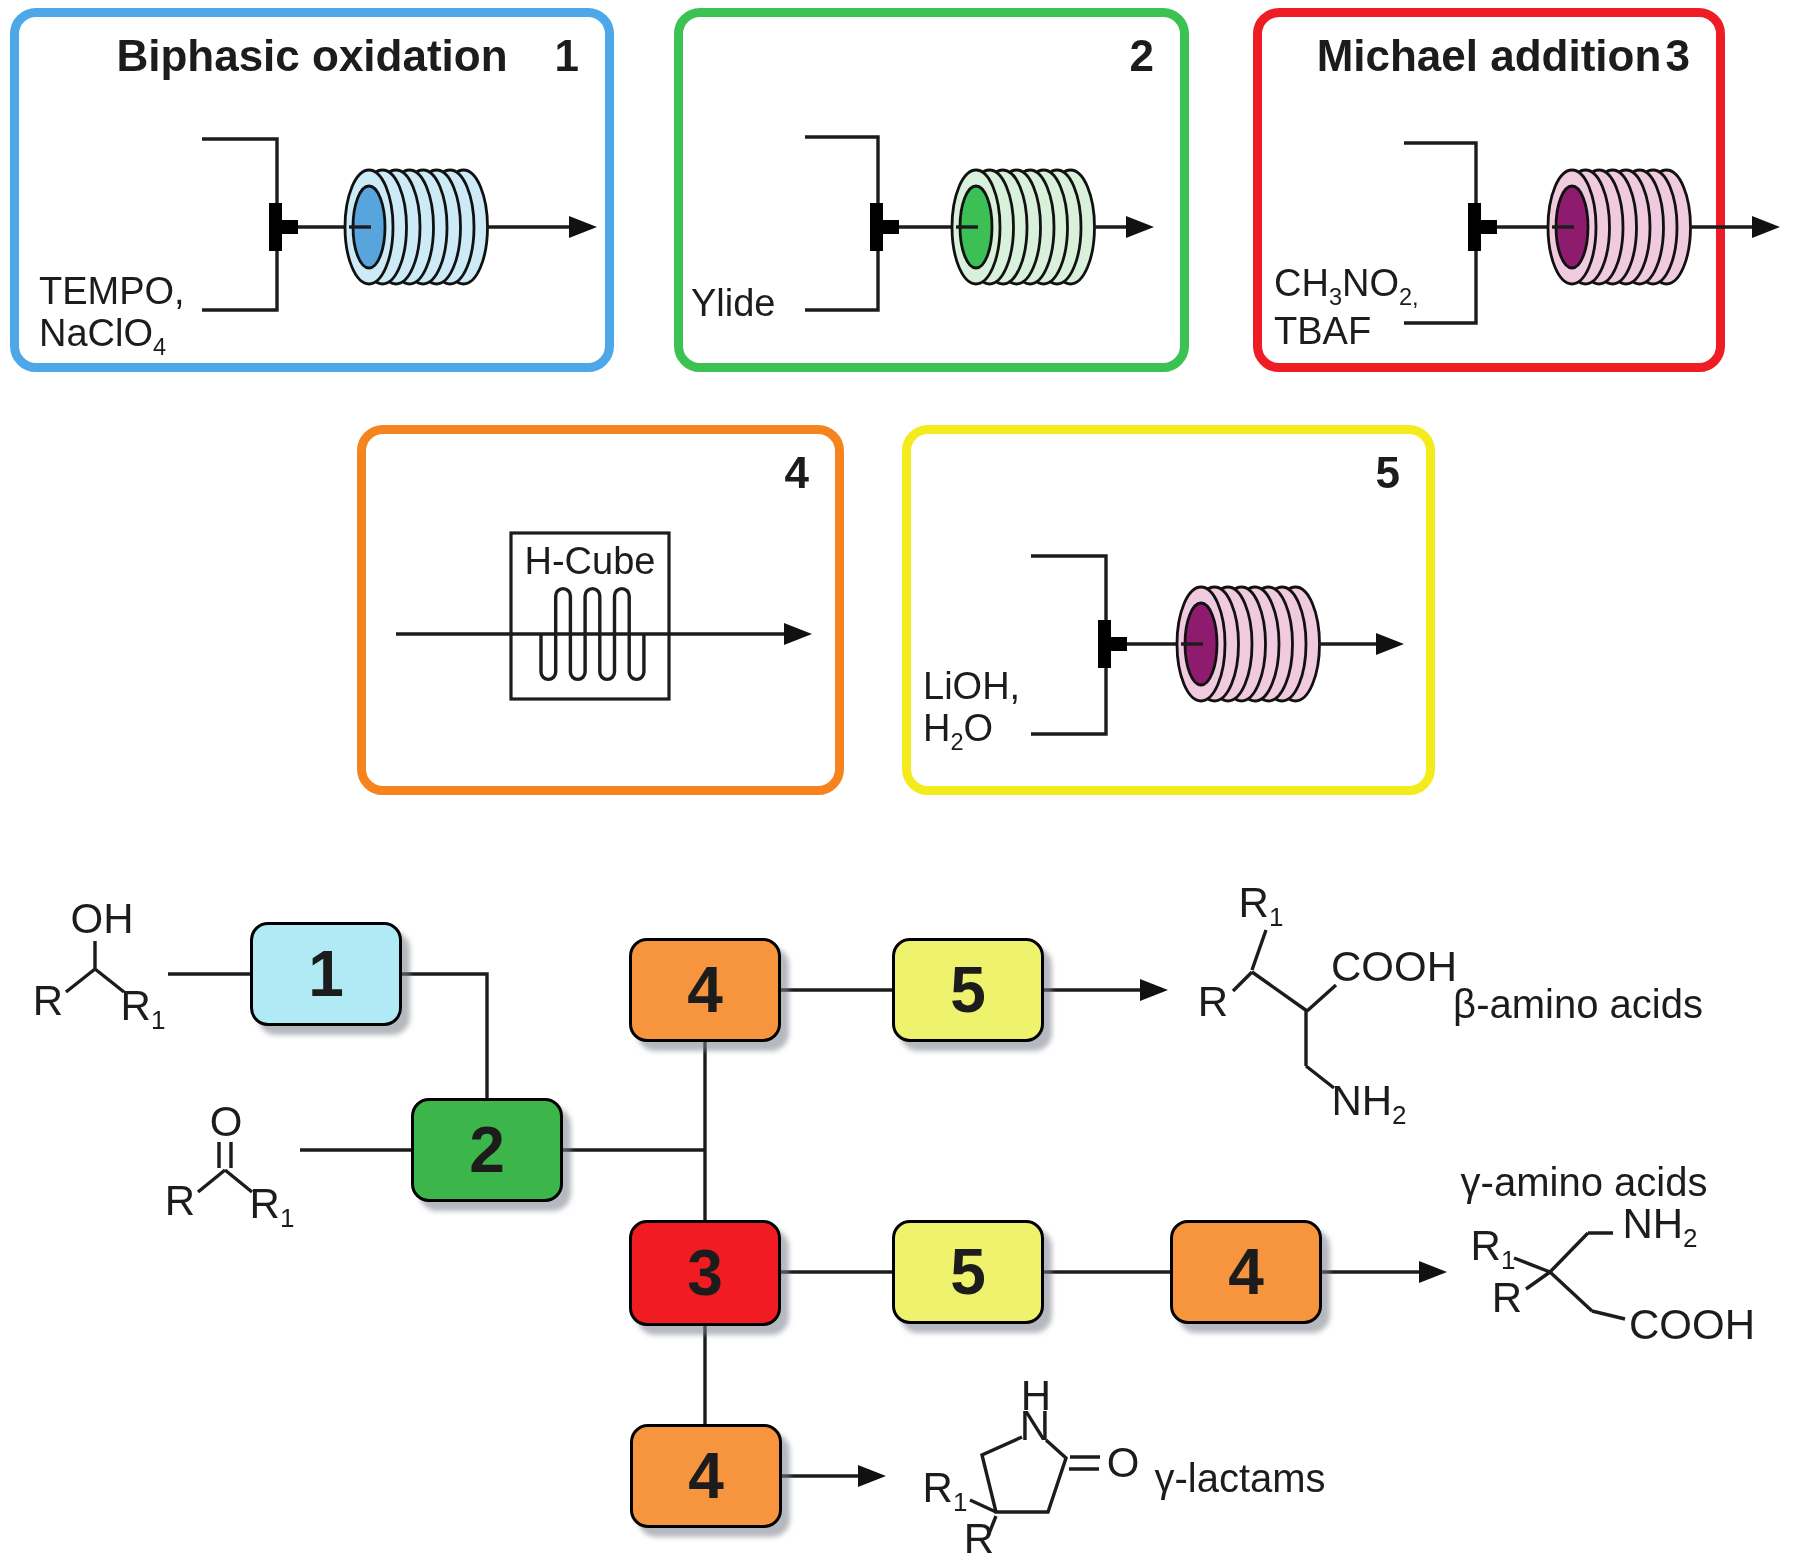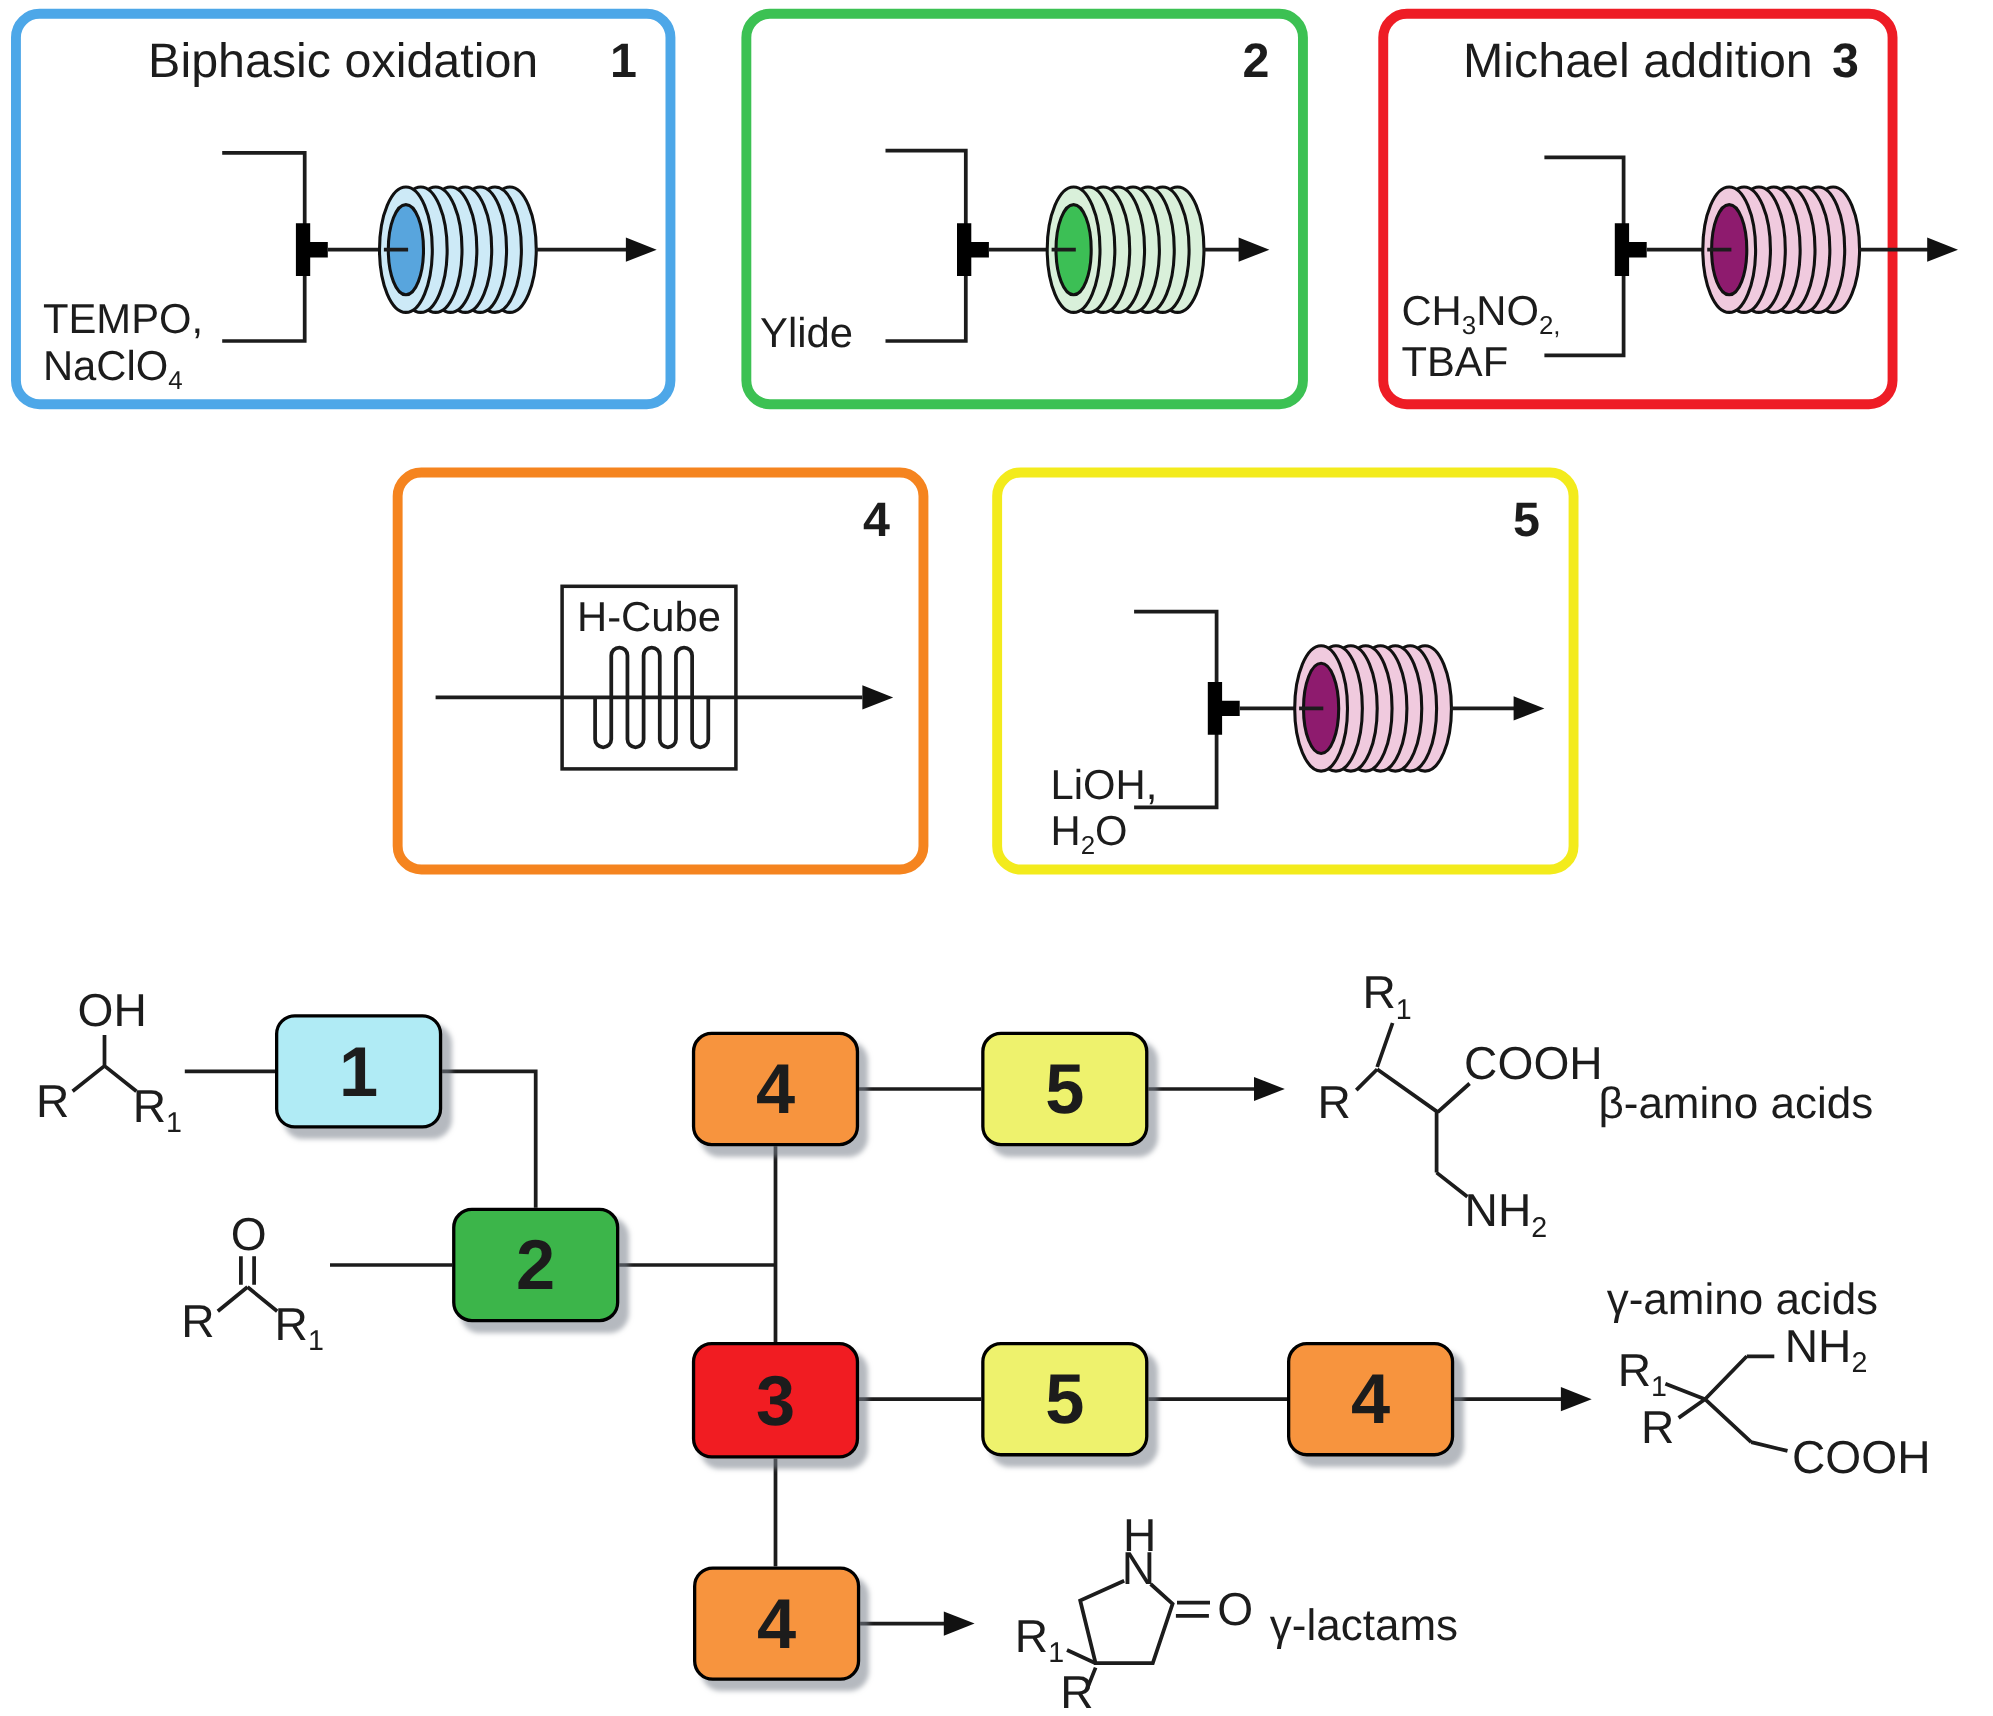--- a/index.html
+++ b/index.html
@@ -2,21 +2,21 @@
 <html style="--border-blue: #4da7e8; --border-green: #3cc153; --border-red: #ee1c25; --border-orange: #f5841f; --border-yellow: #f3eb1c; --node-cyan: #b0ebf5; --node-green: #3cb54a; --node-red: #f11c22; --node-orange: #f7943e; --node-yellow: #eef26d; --coil-blue-body: #cdeaf7; --coil-blue-face: #58a5dd; --coil-green-body: #d9f0da; --coil-green-face: #3cbf55; --coil-pink-body: #f0cade; --coil-pink-face: #8e1b6e; --ink: #1c1c1c;"><head>
 <meta charset="utf-8">
 <style>
   html,body{margin:0;padding:0;background:#ffffff;}
   #figure{position:relative;width:1812px;height:1560px;background:#fff;overflow:hidden;
           font-family:"Liberation Sans","DejaVu Sans",sans-serif;color:#1c1c1c;}
   
   .module{position:absolute;border:9px solid #000;border-radius:26px;background:#fff;box-sizing:border-box;}
   .module .inner{position:absolute;left:0;top:0;right:0;bottom:0;}
   .module-title{position:absolute;top:14px;left:0;right:0;text-align:center;
-                font-size:44px;font-weight:normal;white-space:nowrap;}
+                font-size:44px;font-weight:bold;white-space:nowrap;}
   .module-num{position:absolute;top:14px;right:26px;font-size:44px;font-weight:bold;}
   .reagents{position:absolute;font-size:38px;line-height:1.1;white-space:nowrap;}
   .reagents sub, .atom sub{font-size:0.62em;}
   .mod-svg{position:absolute;left:0;top:0;}
   .ln{stroke:#1c1c1c;stroke-width:3.4;fill:none;}
   .ring{stroke:#111;stroke-width:2.8;}
   .face{stroke:#111;stroke-width:2.8;}
   .tee{fill:#000;}
   .ah{fill:#111;stroke:none;}
   .devbox{fill:none;stroke:#1c1c1c;stroke-width:3.2;}
@@ -155,21 +155,21 @@
           <ellipse class="ring" cx="330.5" cy="210" rx="24" ry="57"></ellipse>
           <ellipse class="ring" cx="317" cy="210" rx="24" ry="57"></ellipse>
           <ellipse class="ring" cx="303.5" cy="210" rx="24" ry="57"></ellipse>
           <ellipse class="ring" cx="290" cy="210" rx="24" ry="57"></ellipse>
           <ellipse class="face" cx="290" cy="210" rx="16" ry="41"></ellipse>
         </g>
         <line class="ln" x1="270" y1="210" x2="292" y2="210"></line>
         <line class="ln" x1="408" y1="210" x2="467" y2="210"></line>
         <polygon class="ah" points="493,210 465,199 465,221"></polygon>
       </svg>
-      <div class="reagents" style="left:12px;top:260px;margin-left:32px;">
+      <div class="reagents" style="left:12px;top:232px;">
         <div><span>LiOH,</span></div>
         <div><span>H</span><sub>2</sub><span>O</span></div>
       </div>
     </div>
   </div>
 
   <svg id="flow-lines" width="1812" height="1560" viewBox="0 0 1812 1560">
 
     <path class="ln" d="M168,974 H250"></path>
     <path class="ln" d="M402,974 H487 V1098"></path>

